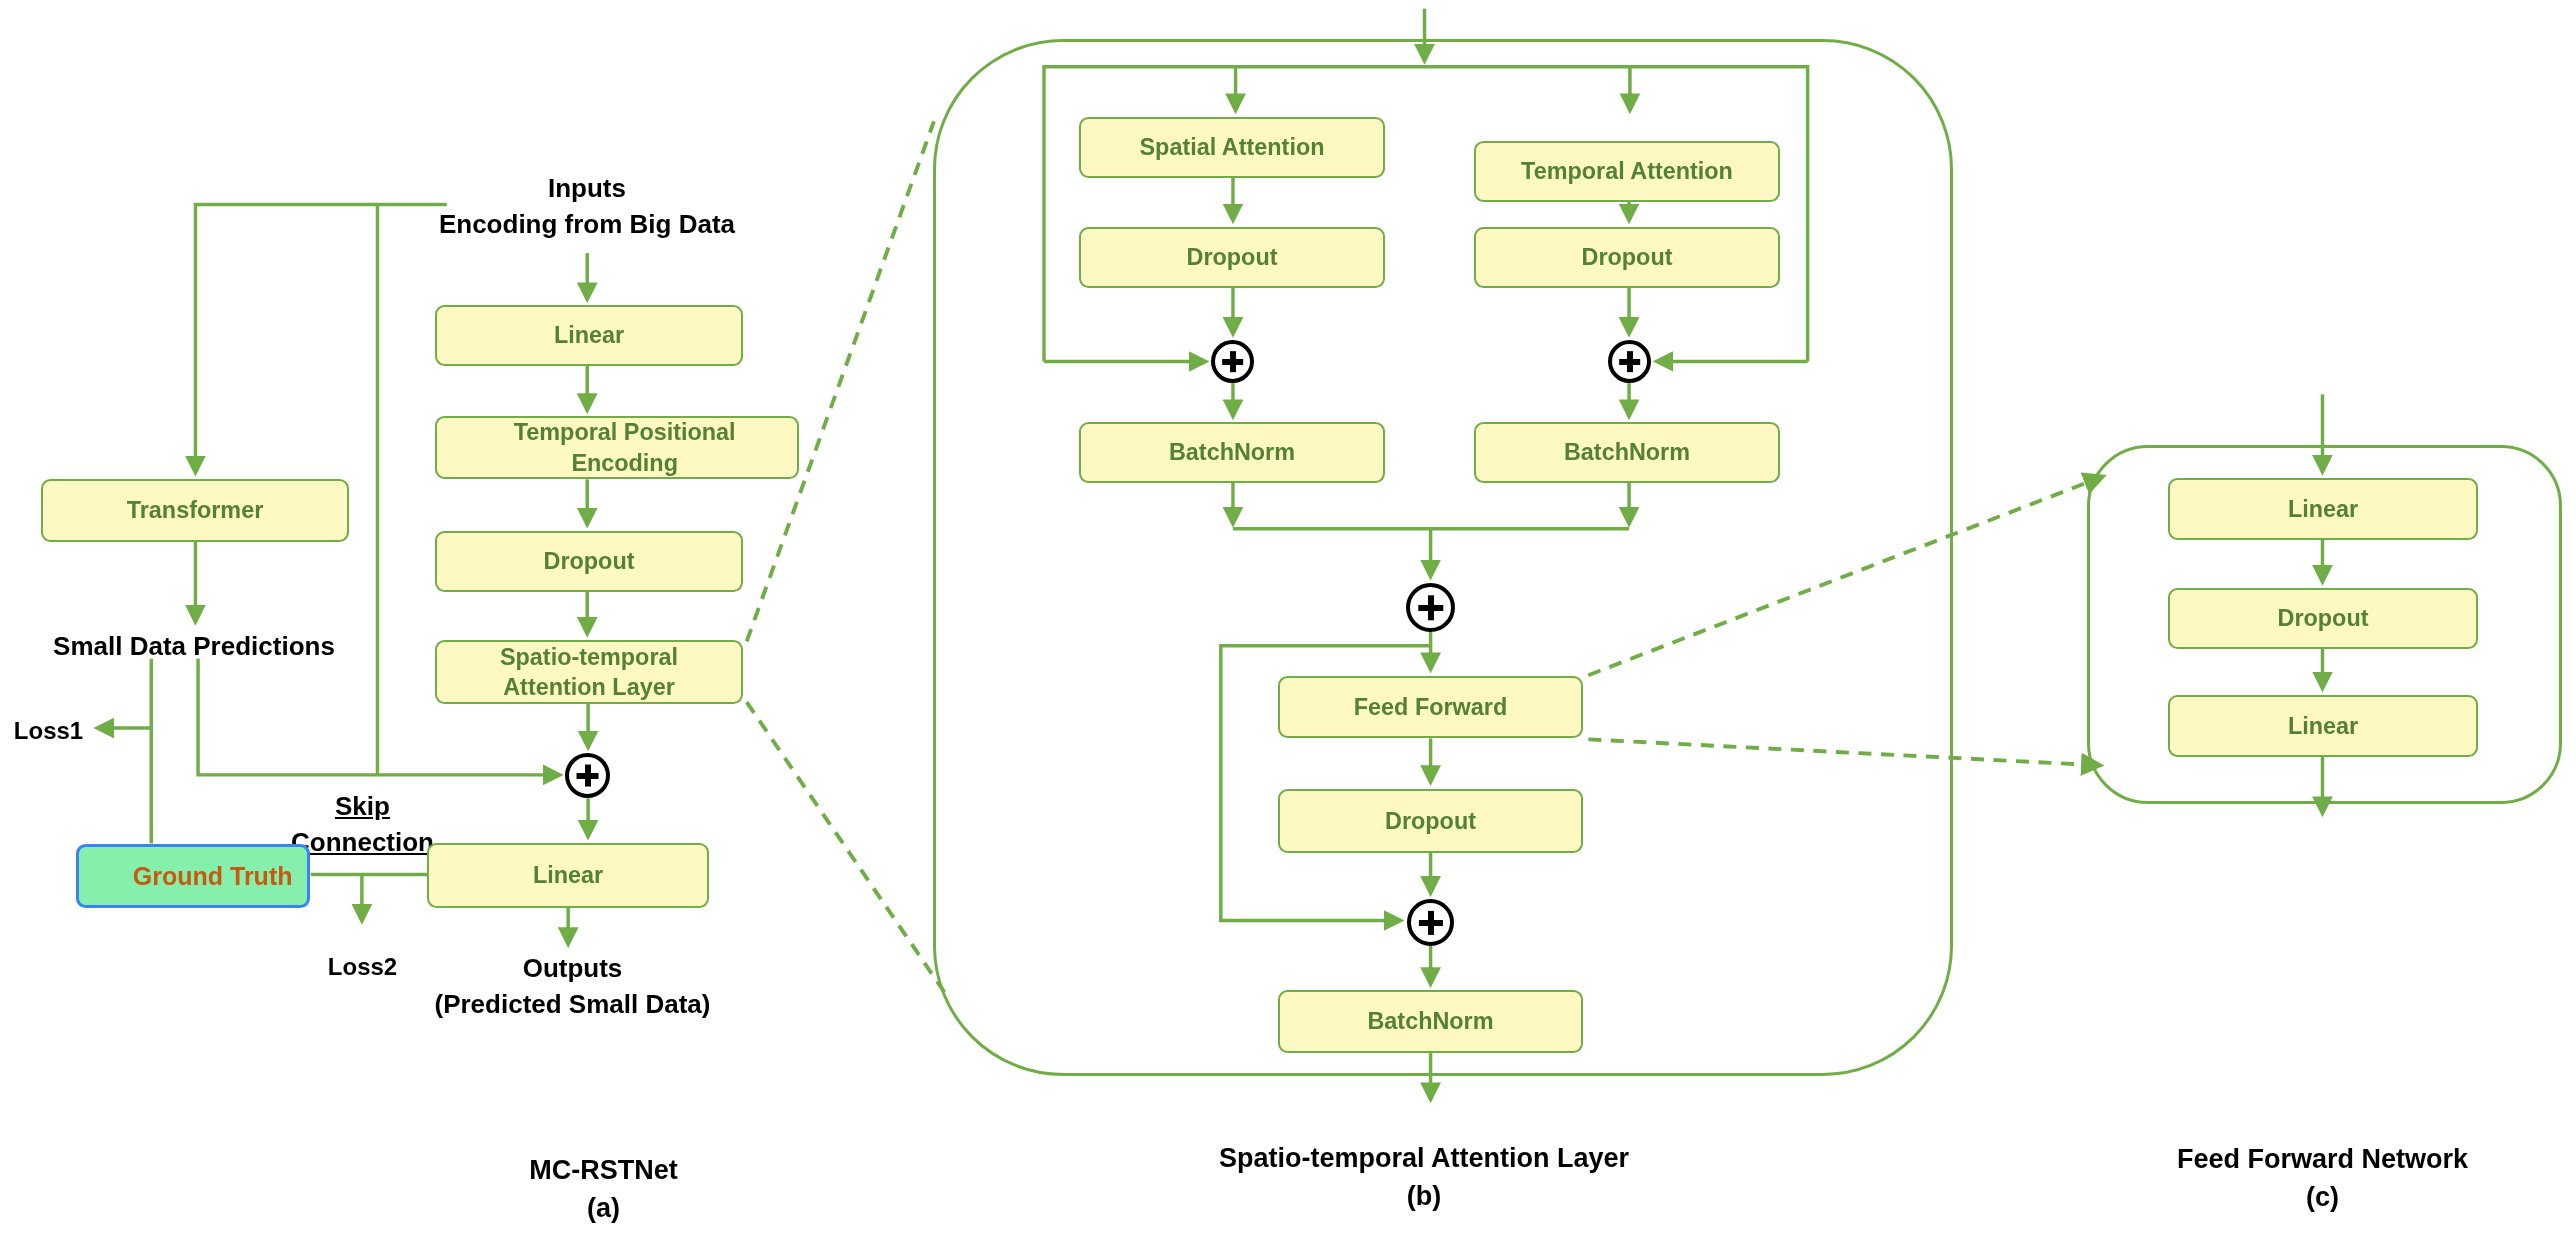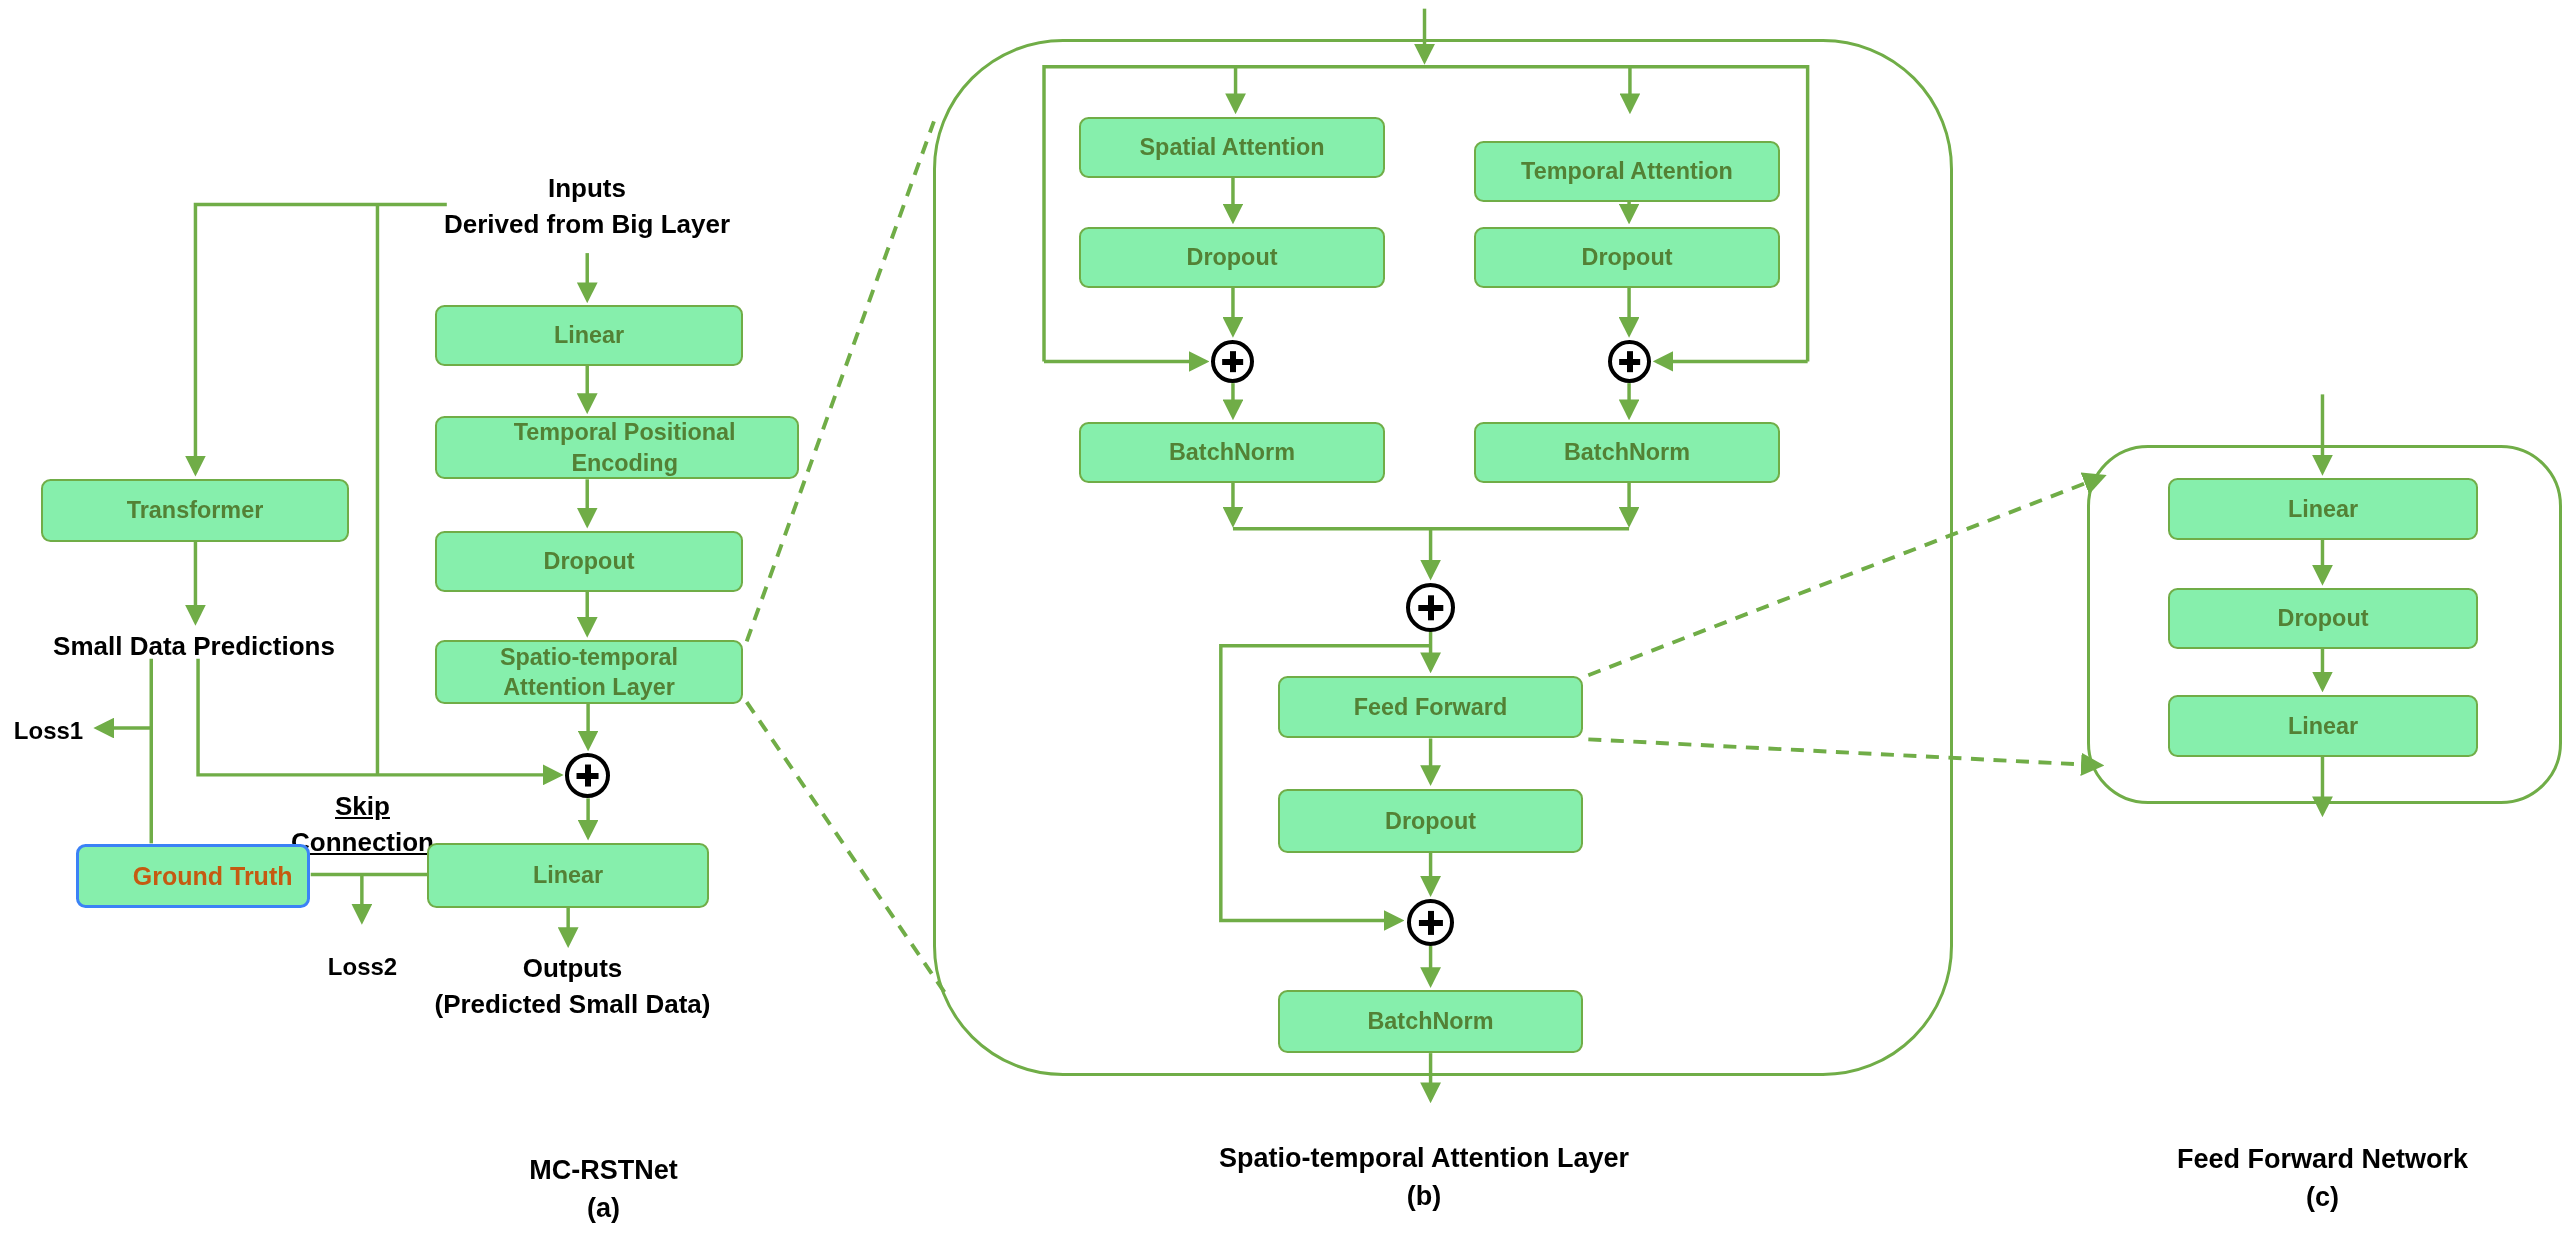--- a/index.html
+++ b/index.html
@@ -3,21 +3,21 @@
 <meta charset="utf-8">
 <style>
   html,body{margin:0;padding:0;background:#fff;}
   .stage{position:relative;width:2576px;height:1236px;background:#ffffff;overflow:hidden;
          font-family:"Liberation Sans",sans-serif;}
   svg.wires{position:absolute;left:0;top:0;width:2576px;height:1236px;}
   .container-frame{position:absolute;border:3px solid #70AD47;background:transparent;}
   .frame-b{left:933px;top:39px;width:1014px;height:1031px;border-radius:130px;}
   .frame-c{left:2087px;top:445px;width:469px;height:353px;border-radius:61px;}
   .gbox{position:absolute;display:flex;align-items:center;justify-content:center;text-align:center;
-        background:#86efac;border:2.6px solid #70AD47;border-radius:9.5px;
+        background:#fef9c3;border:2.6px solid #70AD47;border-radius:9.5px;
         color:#538135;font-weight:bold;font-size:23.4px;line-height:1.3;padding:0 8.7px;box-sizing:border-box;}
   .obox{background:#86efac;border:3px solid #3b82f6;color:#C55A11;font-size:25px;padding-left:48px;}
   .stal{padding:0 33px;}
   .blabel{position:absolute;color:#000;font-weight:bold;font-size:26px;text-align:center;line-height:1.38;}
   .title{position:absolute;color:#000;font-weight:bold;font-size:27px;text-align:center;line-height:1.42;}
   .addnode{position:absolute;background:#fff;border:4.3px solid #000;border-radius:50%;box-sizing:border-box;}
   .addnode .hbar{position:absolute;left:50%;top:50%;transform:translate(-50%,-50%);
                  width:62%;height:6px;background:#000;}
   .addnode .vbar{position:absolute;left:50%;top:50%;transform:translate(-50%,-50%);
                  width:6px;height:62%;background:#000;}
@@ -90,21 +90,21 @@
       <line x1="1832" y1="779" x2="2425" y2="550" marker-end="url(#ah)"></line>
       <line x1="1832" y1="853" x2="2422" y2="883" marker-end="url(#ah)"></line>
     </g>
   </svg>
 
   <div class="container-frame frame-b"></div>
   <div class="container-frame frame-c"></div>
 
   <div class="blabel" style="left:431px;top:171px;width:312px;">
     <div>Inputs</div>
-    <div>Derived from Big Layer</div>
+    <div>Encoding from Big Data</div>
   </div>
 
   <div class="gbox" style="left:435px;top:305px;width:308px;height:61px;">Linear</div>
   <div class="gbox" style="left:435px;top:416px;width:364px;height:63px;padding-left:24px;">Temporal Positional Encoding</div>
   <div class="gbox" style="left:435px;top:531px;width:308px;height:61px;">Dropout</div>
   <div class="gbox stal" style="left:435px;top:640px;width:308px;height:64px;">Spatio-temporal Attention Layer</div>
   <div class="gbox" style="left:41px;top:479px;width:308px;height:63px;">Transformer</div>
 
   <div class="blabel" style="left:25px;top:629px;width:338px;">Small Data Predictions</div>
   <div class="blabel" style="left:7px;top:714px;width:83px;font-size:24px;">Loss1</div>

